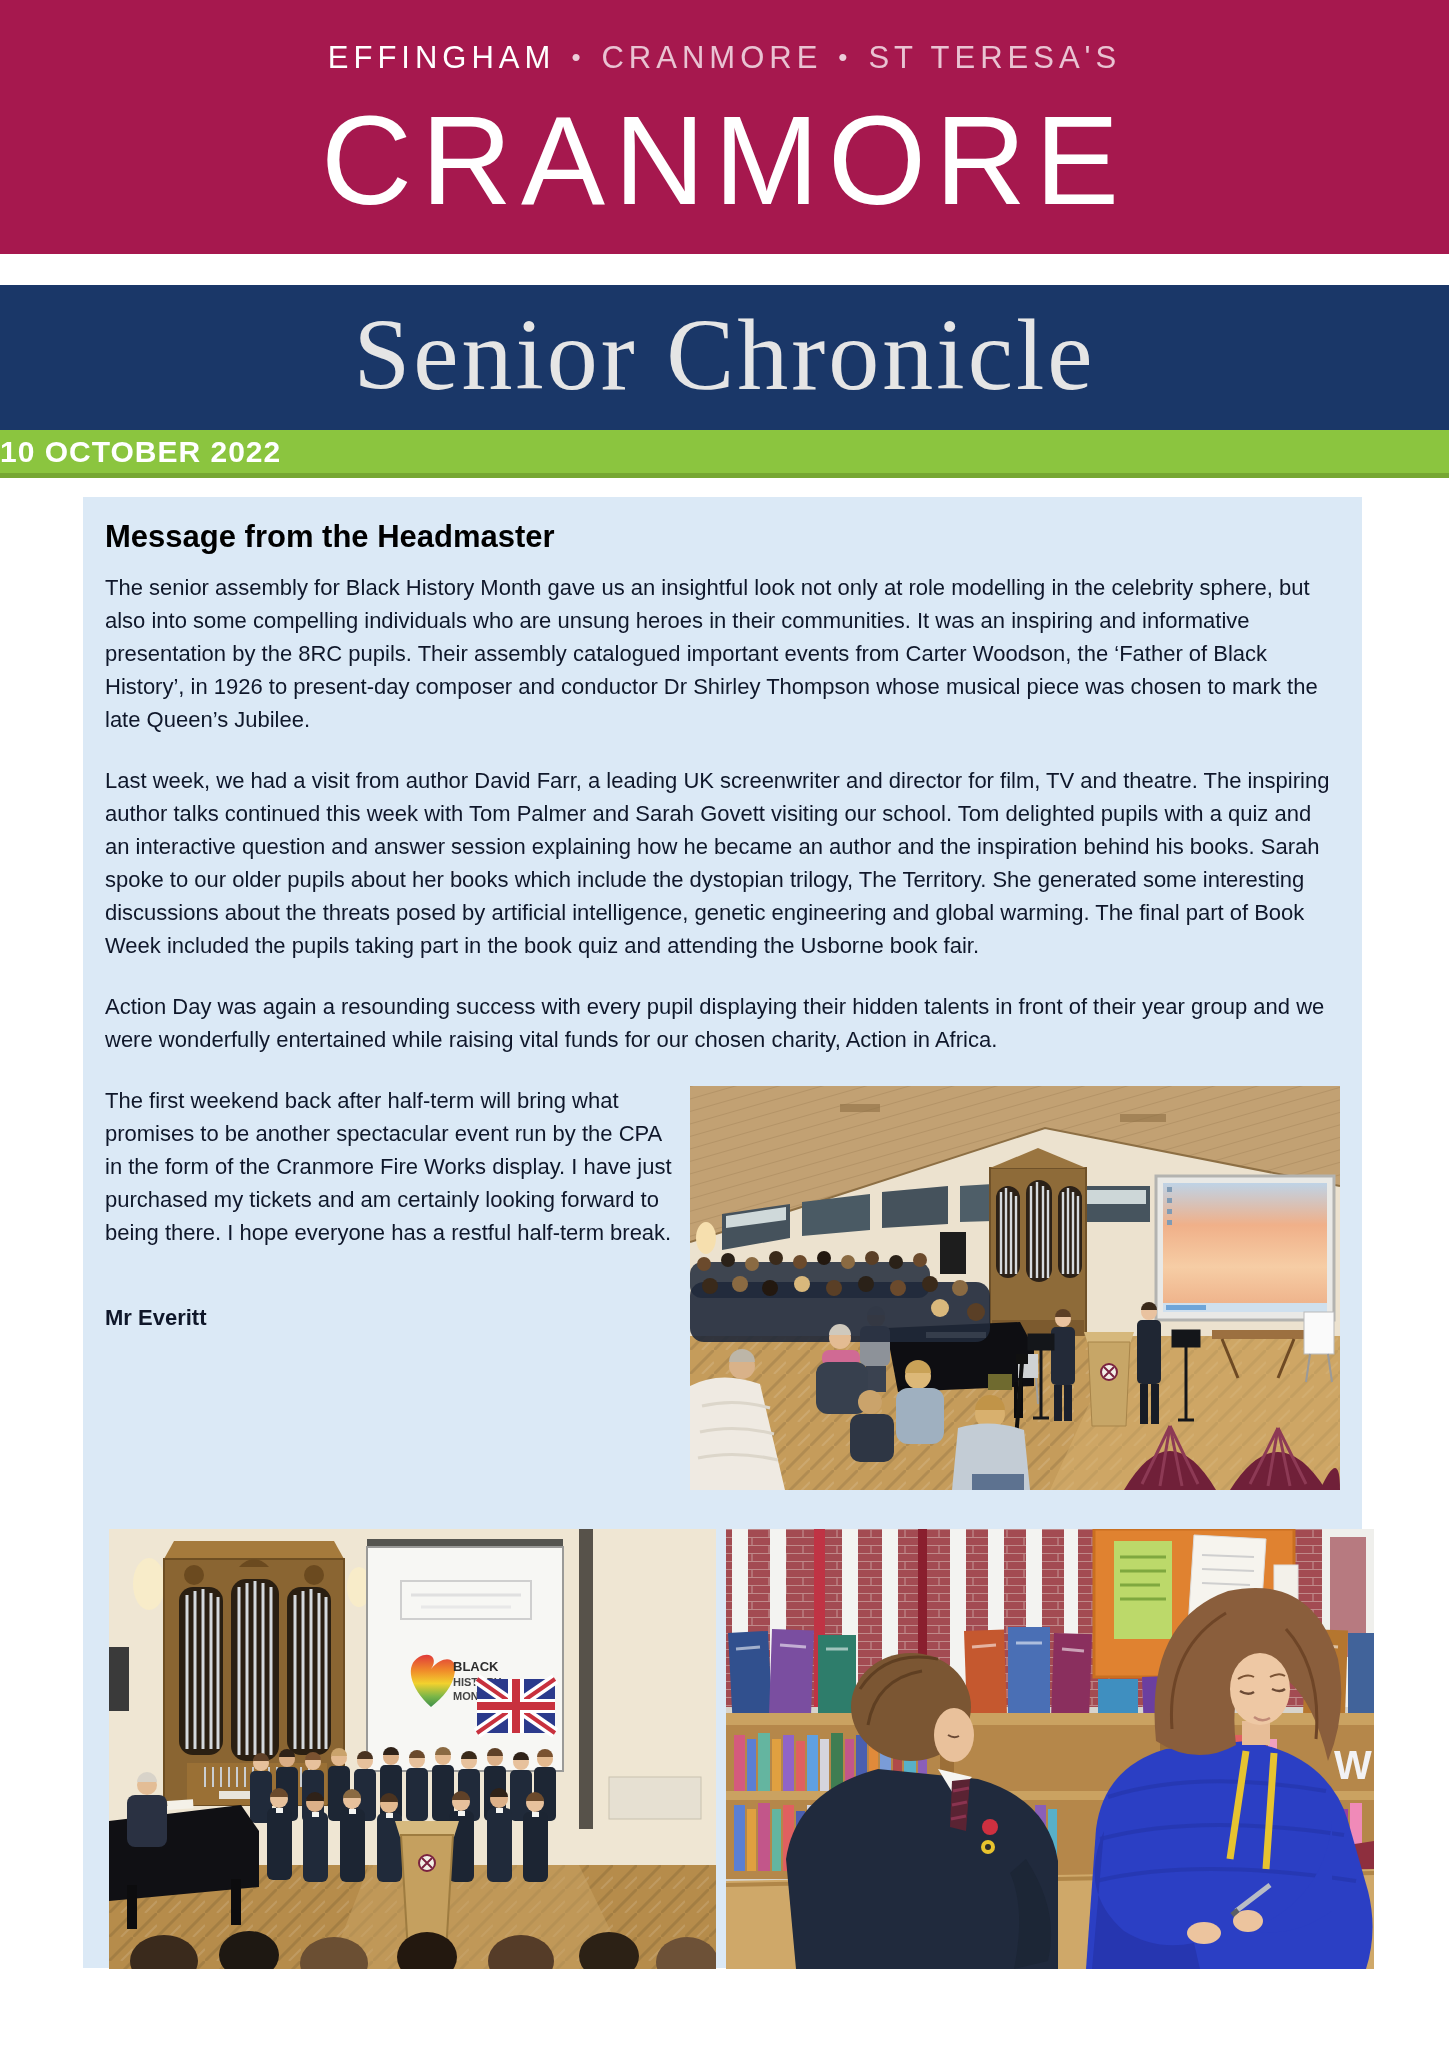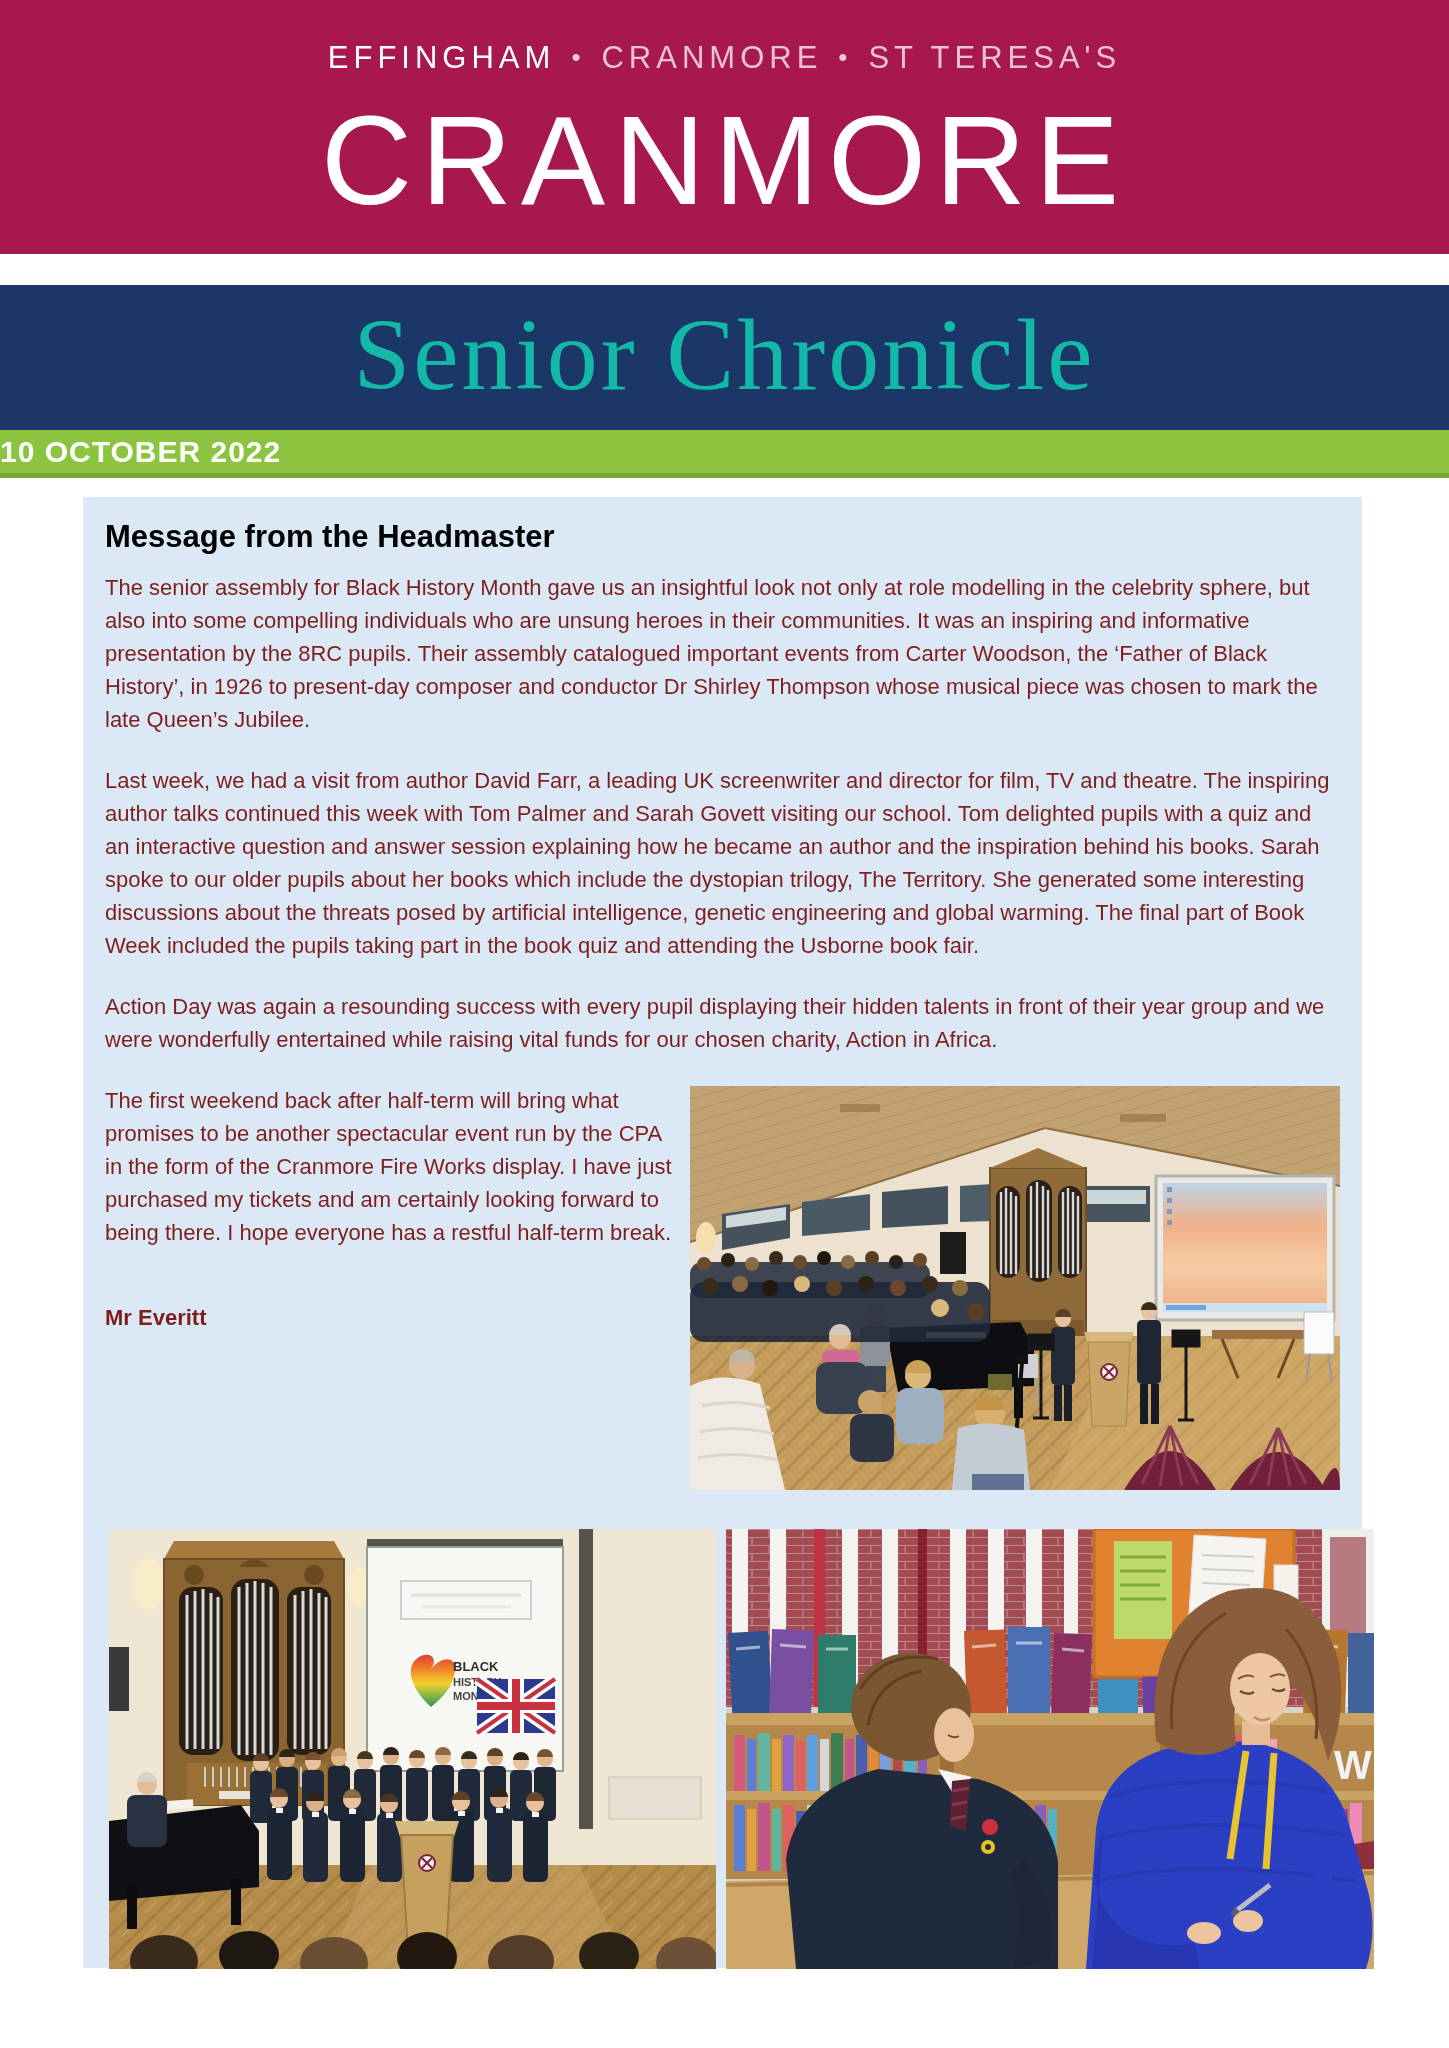--- a/index.html
+++ b/index.html
@@ -9,33 +9,33 @@
   
   .band-crimson{position:absolute;left:0;top:0;width:100%;height:254px;background:#a6184e;}
   .schools{position:absolute;left:0;top:40px;width:100%;text-align:center;
            font-size:31px;letter-spacing:5px;color:#e9c3d2;white-space:nowrap;}
   .schools .primary{color:#ffffff;}
   .schools .dot{padding:0 16px;font-size:26px;vertical-align:2px;color:#ecccd9;}
   .brand{position:absolute;left:0;top:92px;width:100%;text-align:center;color:#ffffff;
          font-size:126px;line-height:1.1;letter-spacing:9px;font-weight:400;}
 
   .band-navy{position:absolute;left:0;top:285px;width:100%;height:145px;background:#1a3768;}
-  .chronicle{width:100%;height:145px;line-height:140px;text-align:center;color:#14b8a6;
+  .chronicle{width:100%;height:145px;line-height:140px;text-align:center;color:#e5e5e5;
              font-family:"Liberation Serif",serif;font-size:102px;letter-spacing:3px;font-weight:400;}
 
   .band-green{position:absolute;left:0;top:430px;width:100%;height:43px;background:#8bc53f;
               border-bottom:5px solid #76a733;display:flex;align-items:center;justify-content:space-between;}
   .tagline{margin-left:118px;color:#ffffff;font-size:27px;letter-spacing:1.5px;white-space:nowrap;}
   .issue-date{margin-right:60px;color:#ffffff;font-size:30px;font-weight:700;letter-spacing:1px;white-space:nowrap;}
 
   
   .panel{position:absolute;left:83px;top:497px;width:1279px;height:1471px;background:#dbe9f6;
          box-sizing:border-box;padding:16px 22px;}
   .panel h2{margin:6px 0 16px 0;font-size:31px;color:#000;font-weight:700;}
-  .panel p{margin:0 0 28px 0;font-size:22px;line-height:33px;color:#7f1d1d;}
+  .panel p{margin:0 0 28px 0;font-size:22px;line-height:33px;color:#0f172a;}
   .signoff{font-weight:700;font-size:23px;margin-top:52px !important;}
 
   figure{margin:16px;padding:0;}
   .photo{display:block;overflow:hidden;}
   .photo svg{display:block;width:100%;height:100%;}
   .photo-assembly{float:right;width:650px;height:404px;margin:2px 0 8px 18px;}
   .photo-choir{position:absolute;left:10px;top:1016px;width:607px;height:440px;}
   .photo-signing{position:absolute;left:627px;top:1016px;width:648px;height:440px;}
 </style>
 </head>

